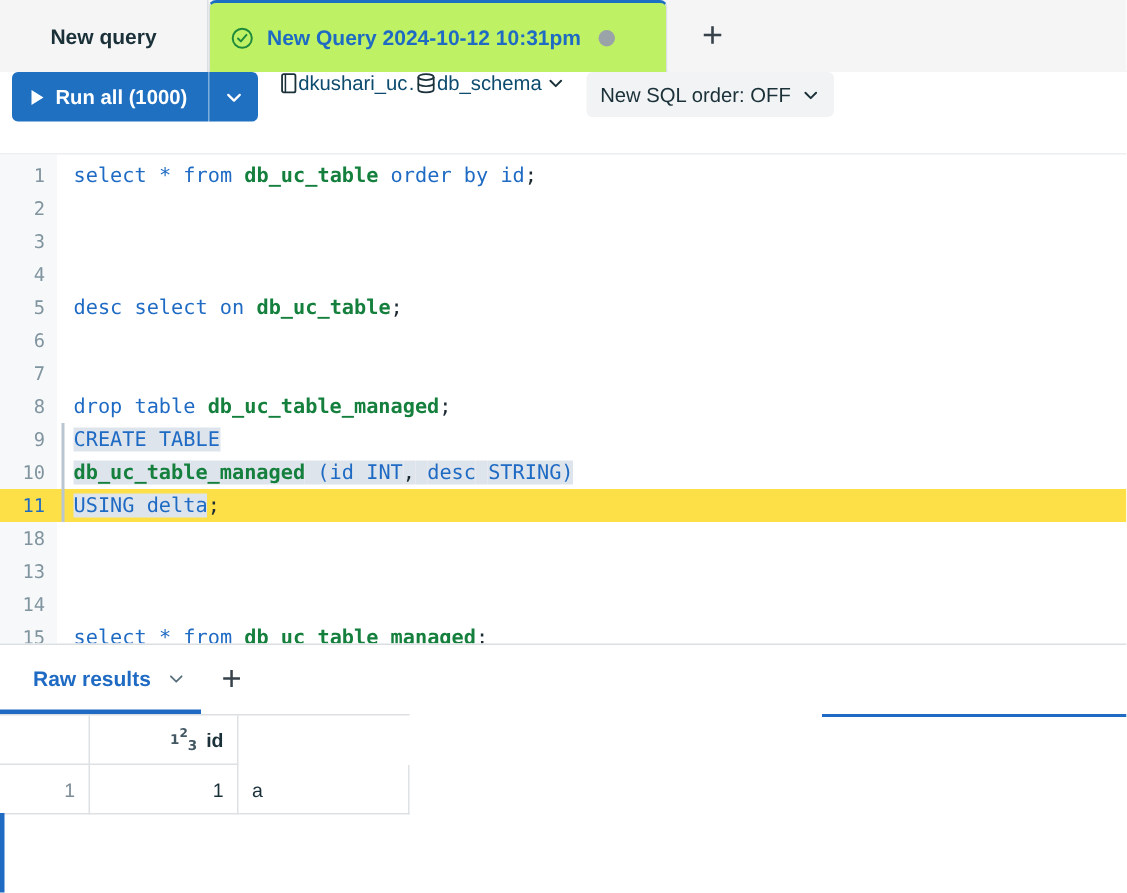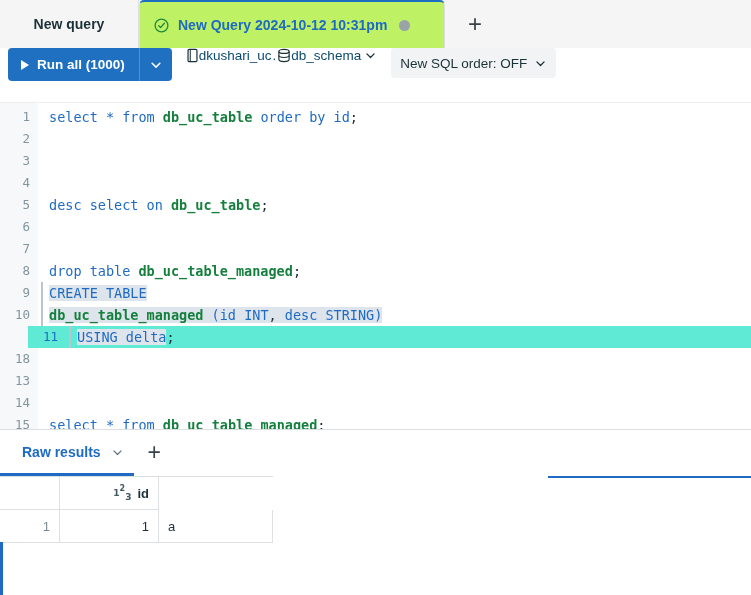--- a/index.html
+++ b/index.html
@@ -123,21 +123,21 @@
   }
   .ln .num{
     position:absolute;left:0;top:0;width:30px;
     text-align:right;color:#8195a0;
     font-family:"DejaVu Sans Mono", monospace;
     font-size:12.5px;line-height:22px;
   }
   .ln .txt{
     position:absolute;left:49px;top:0;line-height:22px;
   }
-  .ln.active{background:#5eead4;margin-left:28px;}
+  .ln.active{background:#fde047;}
   .ln.active .num{color:#1f6bc4;}
   .blockbar{
     position:absolute;left:41px;top:0;width:2px;height:22px;
     background:#b9c6d2;
   }
   .selhl{background:#dde4ec;}
   .kw{color:#1f6bc4;text-align:right;}
   .id{color:#15803d;font-weight:bold;}
   .pl{color:#1b2a33;}
 

